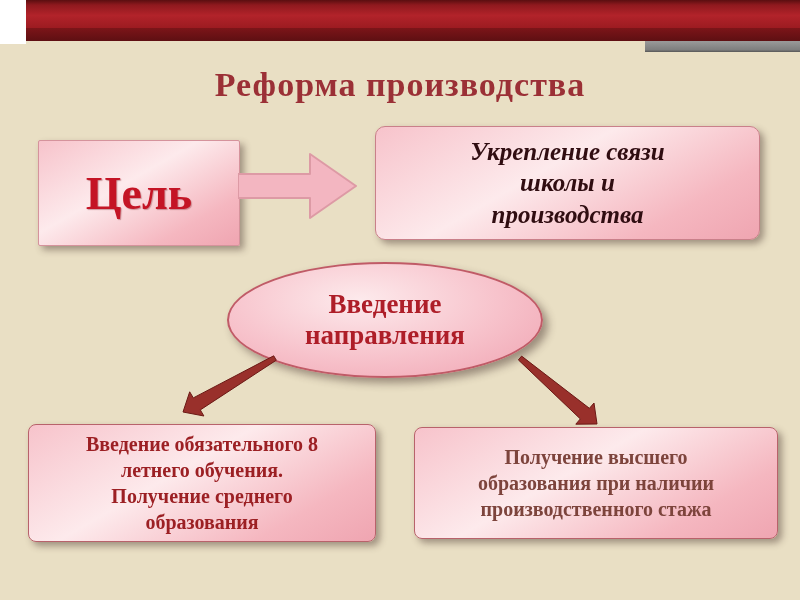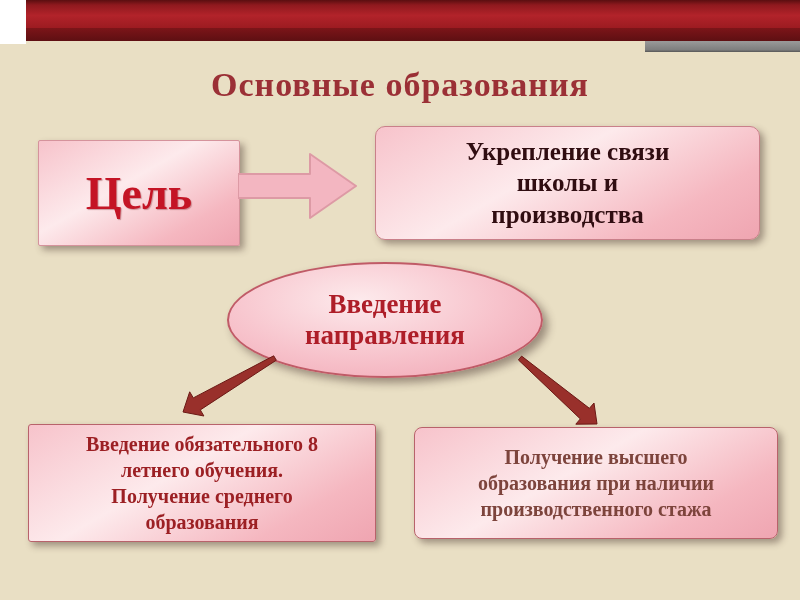--- a/index.html
+++ b/index.html
@@ -62,20 +62,21 @@
   .goal-label {
     font-size: 46px; font-weight: bold;
     color: #c41425;
     text-shadow: 1px 1px 1px rgba(120, 20, 30, 0.35);
   }
 
   
   .result-box {
     left: 375px; top: 126px; width: 385px; height: 114px;
     border-radius: 10px;
+    font-style: italic;
   }
   .result-text {
     font-size: 25px; font-weight: bold;
     color: #300d11;
     line-height: 1.25;
     white-space: pre-line;
     padding: 0 14px;
   }
 
   
@@ -92,21 +93,21 @@
   .directions-label {
     font-size: 27px; font-weight: bold;
     color: #ae1e28;
     line-height: 1.15;
     white-space: pre-line;
   }
 
   
   .direction-left-box {
     left: 28px; top: 424px; width: 348px; height: 118px;
-    border-radius: 3px;
+    border-radius: 8px;
     border-color: #b8626b;
   }
   .direction-left-text {
     font-size: 20px; font-weight: bold;
     color: #9c2024;
     line-height: 1.3;
     white-space: pre-line;
   }
   .direction-right-box {
     left: 414px; top: 427px; width: 364px; height: 112px;
@@ -128,21 +129,21 @@
 </head>
 <body>
 
 <div class="slide">
 
   <div class="header-corner"></div>
   <div class="header-bar-red"></div>
   <div class="header-stripe-dark"></div>
   <div class="header-gray-accent"></div>
 
-  <h1 class="slide-title">Основные образования</h1>
+  <h1 class="slide-title">Реформа производства</h1>
 
   <div class="pink-box goal-box">
     <span class="goal-label">Цель</span>
   </div>
 
   <svg class="arrow-right-svg" width="122" height="72" viewBox="0 0 122 72">
     <polygon points="0,24 72,24 72,4 118,36 72,68 72,48 0,48" stroke="#dd9aa5" stroke-width="2" stroke-linejoin="round" fill="#f3b6c1"></polygon>
   </svg>
 
   <div class="pink-box result-box">

